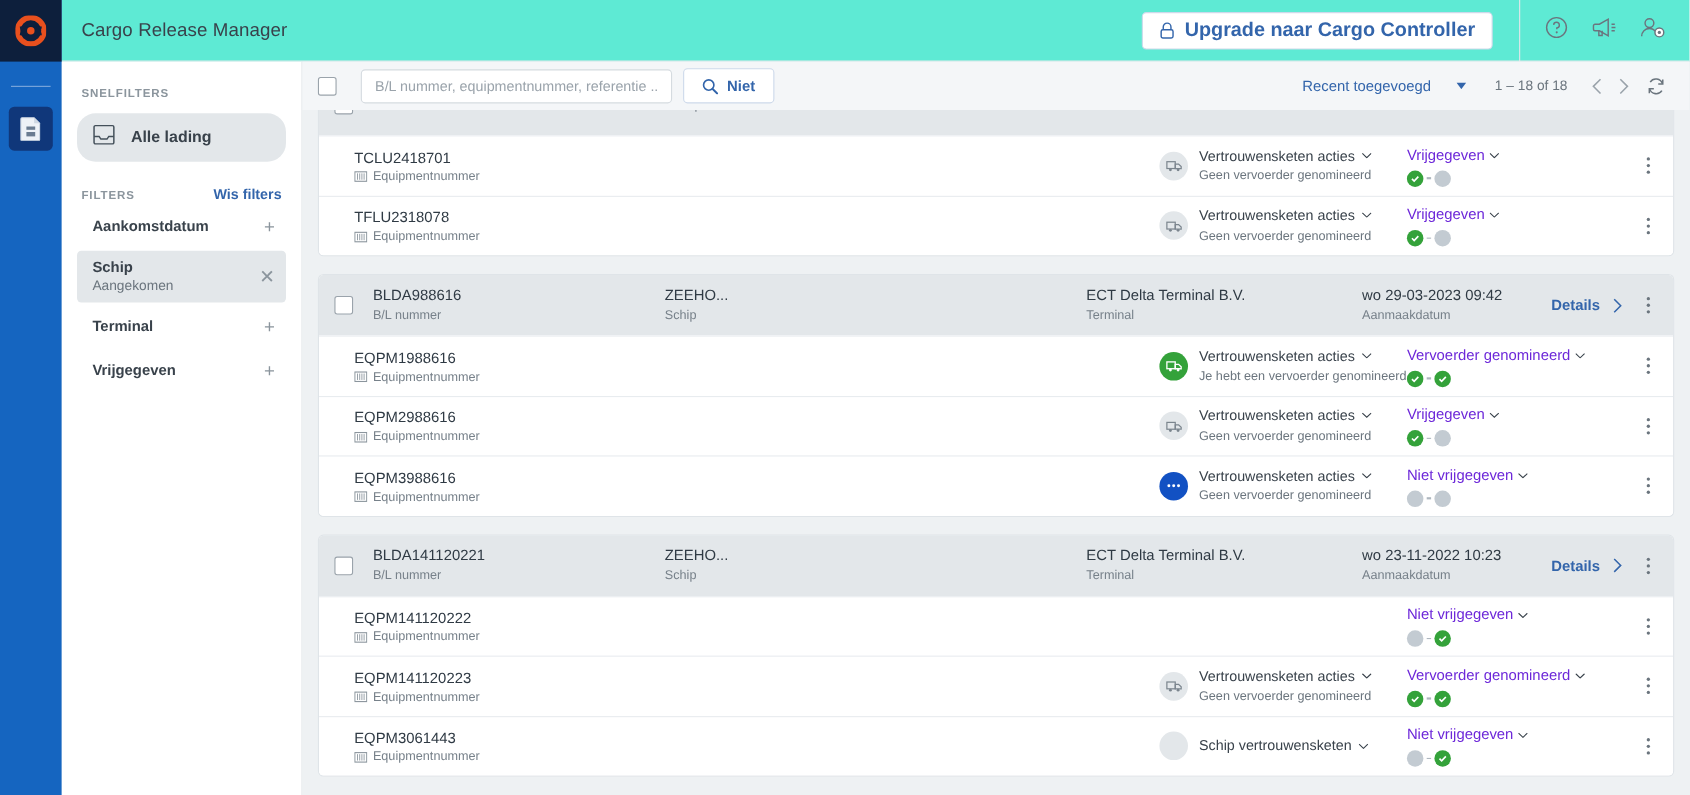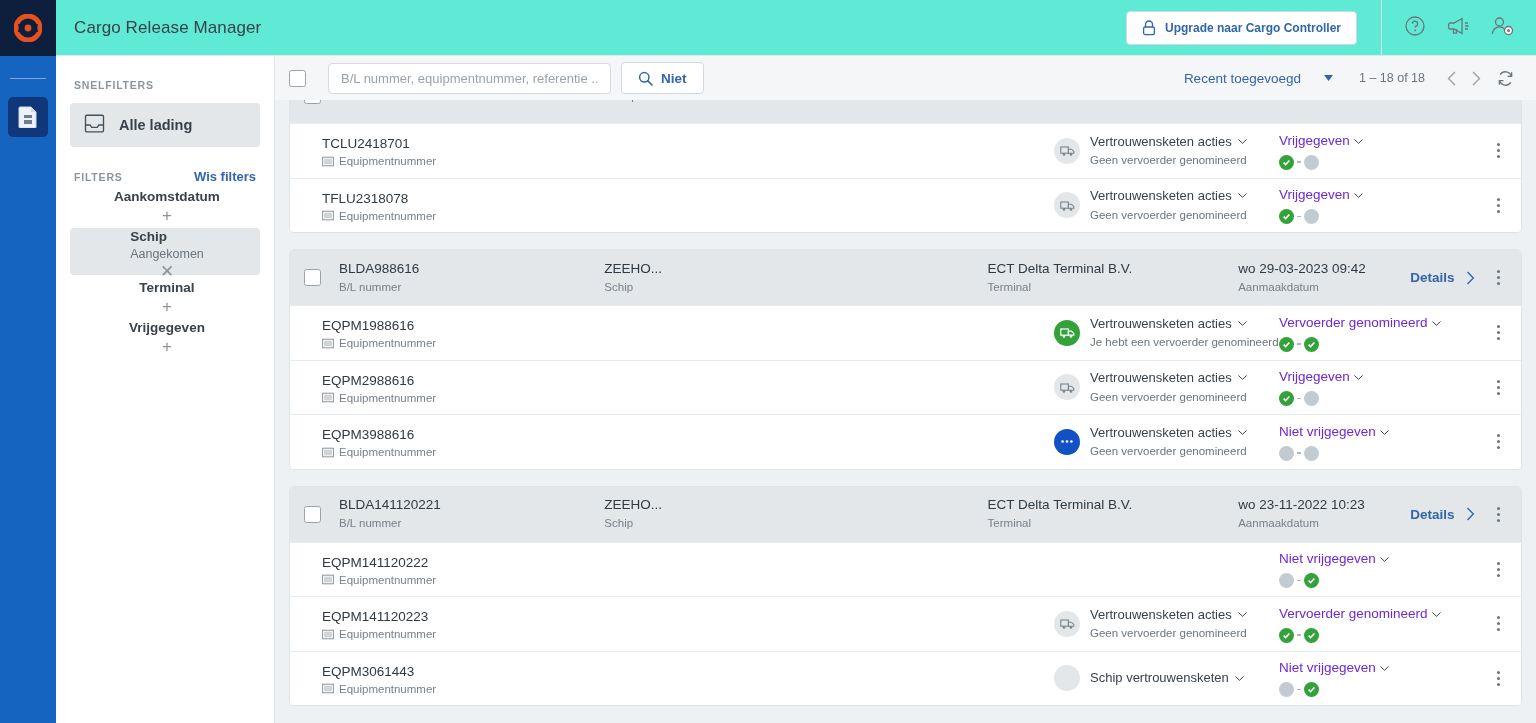--- a/index.html
+++ b/index.html
@@ -31,54 +31,54 @@
   .topbar {
     height: 56px; background: #5eead4; border-bottom: 1px solid #e3e7ea;
     display: flex; align-items: center; flex: 0 0 56px;
   }
   .app-title { font-size: 17px; color: #39424b; margin-left: 18px; letter-spacing: .1px; }
   .topbar-spacer { flex: 1 1 auto; }
   .upgrade-btn {
     display: flex; align-items: center; gap: 9px;
     border: 1px solid #cdd9ea; border-radius: 4px;
     height: 34px; padding: 0 15px; background: #fff;
-    color: #3365ab; font-size: 12px; font-weight: bold; cursor: pointer;
+    color: #3365ab; font-size: 18px; font-weight: bold; cursor: pointer;
     white-space: nowrap;
   }
   .topbar-sep { width: 1px; height: 56px; background: #e3e7ea; margin-left: 24px; }
   .topbar-icons { display: flex; align-items: center; gap: 20px; padding: 0 22px 0 22px; }
   .ticon { cursor: pointer; display: block; }
 
   
   .body { flex: 1 1 auto; display: flex; min-height: 0; }
 
   
   .sidebar {
     width: 219px; flex: 0 0 219px; background: #fff;
     border-right: 1px solid #e3e7ea; padding: 20px 14px 0 14px;
     overflow: hidden;
   }
   .sec-label {
     font-size: 10.5px; letter-spacing: .8px; color: #8b959d;
     font-weight: bold; padding: 3px 4px 0 4px;
   }
   .quick-item {
-    margin-top: 12px; height: 44px; border-radius: 4px; background: #e3e7ea;
+    margin-top: 12px; height: 44px; border-radius: 17px; background: #e3e7ea;
     display: flex; align-items: center; gap: 14px; padding: 0 14px;
     cursor: pointer;
   }
   .quick-item .lbl { font-size: 14.5px; color: #39424b; font-weight: bold; }
   .filters-head {
     margin-top: 22px; display: flex; align-items: baseline; justify-content: space-between;
     padding: 0 4px;
   }
   .wis { font-size: 13px; color: #3365ab; font-weight: bold; cursor: pointer; }
   .filter-row {
     height: 36px; display: flex; align-items: center; justify-content: space-between;
-    padding: 0 10px 0 14px; border-radius: 4px; margin-top: 4px; cursor: pointer; flex-direction: column;
+    padding: 0 10px 0 14px; border-radius: 4px; margin-top: 4px; cursor: pointer;
   }
   .filter-row.tall { height: 47px; background: #e3e7ea; align-items: center; }
   .filter-row .fname { font-size: 13.5px; color: #39424b; font-weight: bold; line-height: 1.35; }
   .filter-row .fsub { font-size: 12.5px; color: #6b757e; line-height: 1.35; }
   .plus, .xmark { color: #8b959d; font-size: 17px; line-height: 1; cursor: pointer; }
 
   
   .main { flex: 1 1 auto; min-width: 0; display: flex; flex-direction: column; background: #eef1f3; }
   .toolbar {
     height: 44px; flex: 0 0 44px; background: #f4f6f8;

